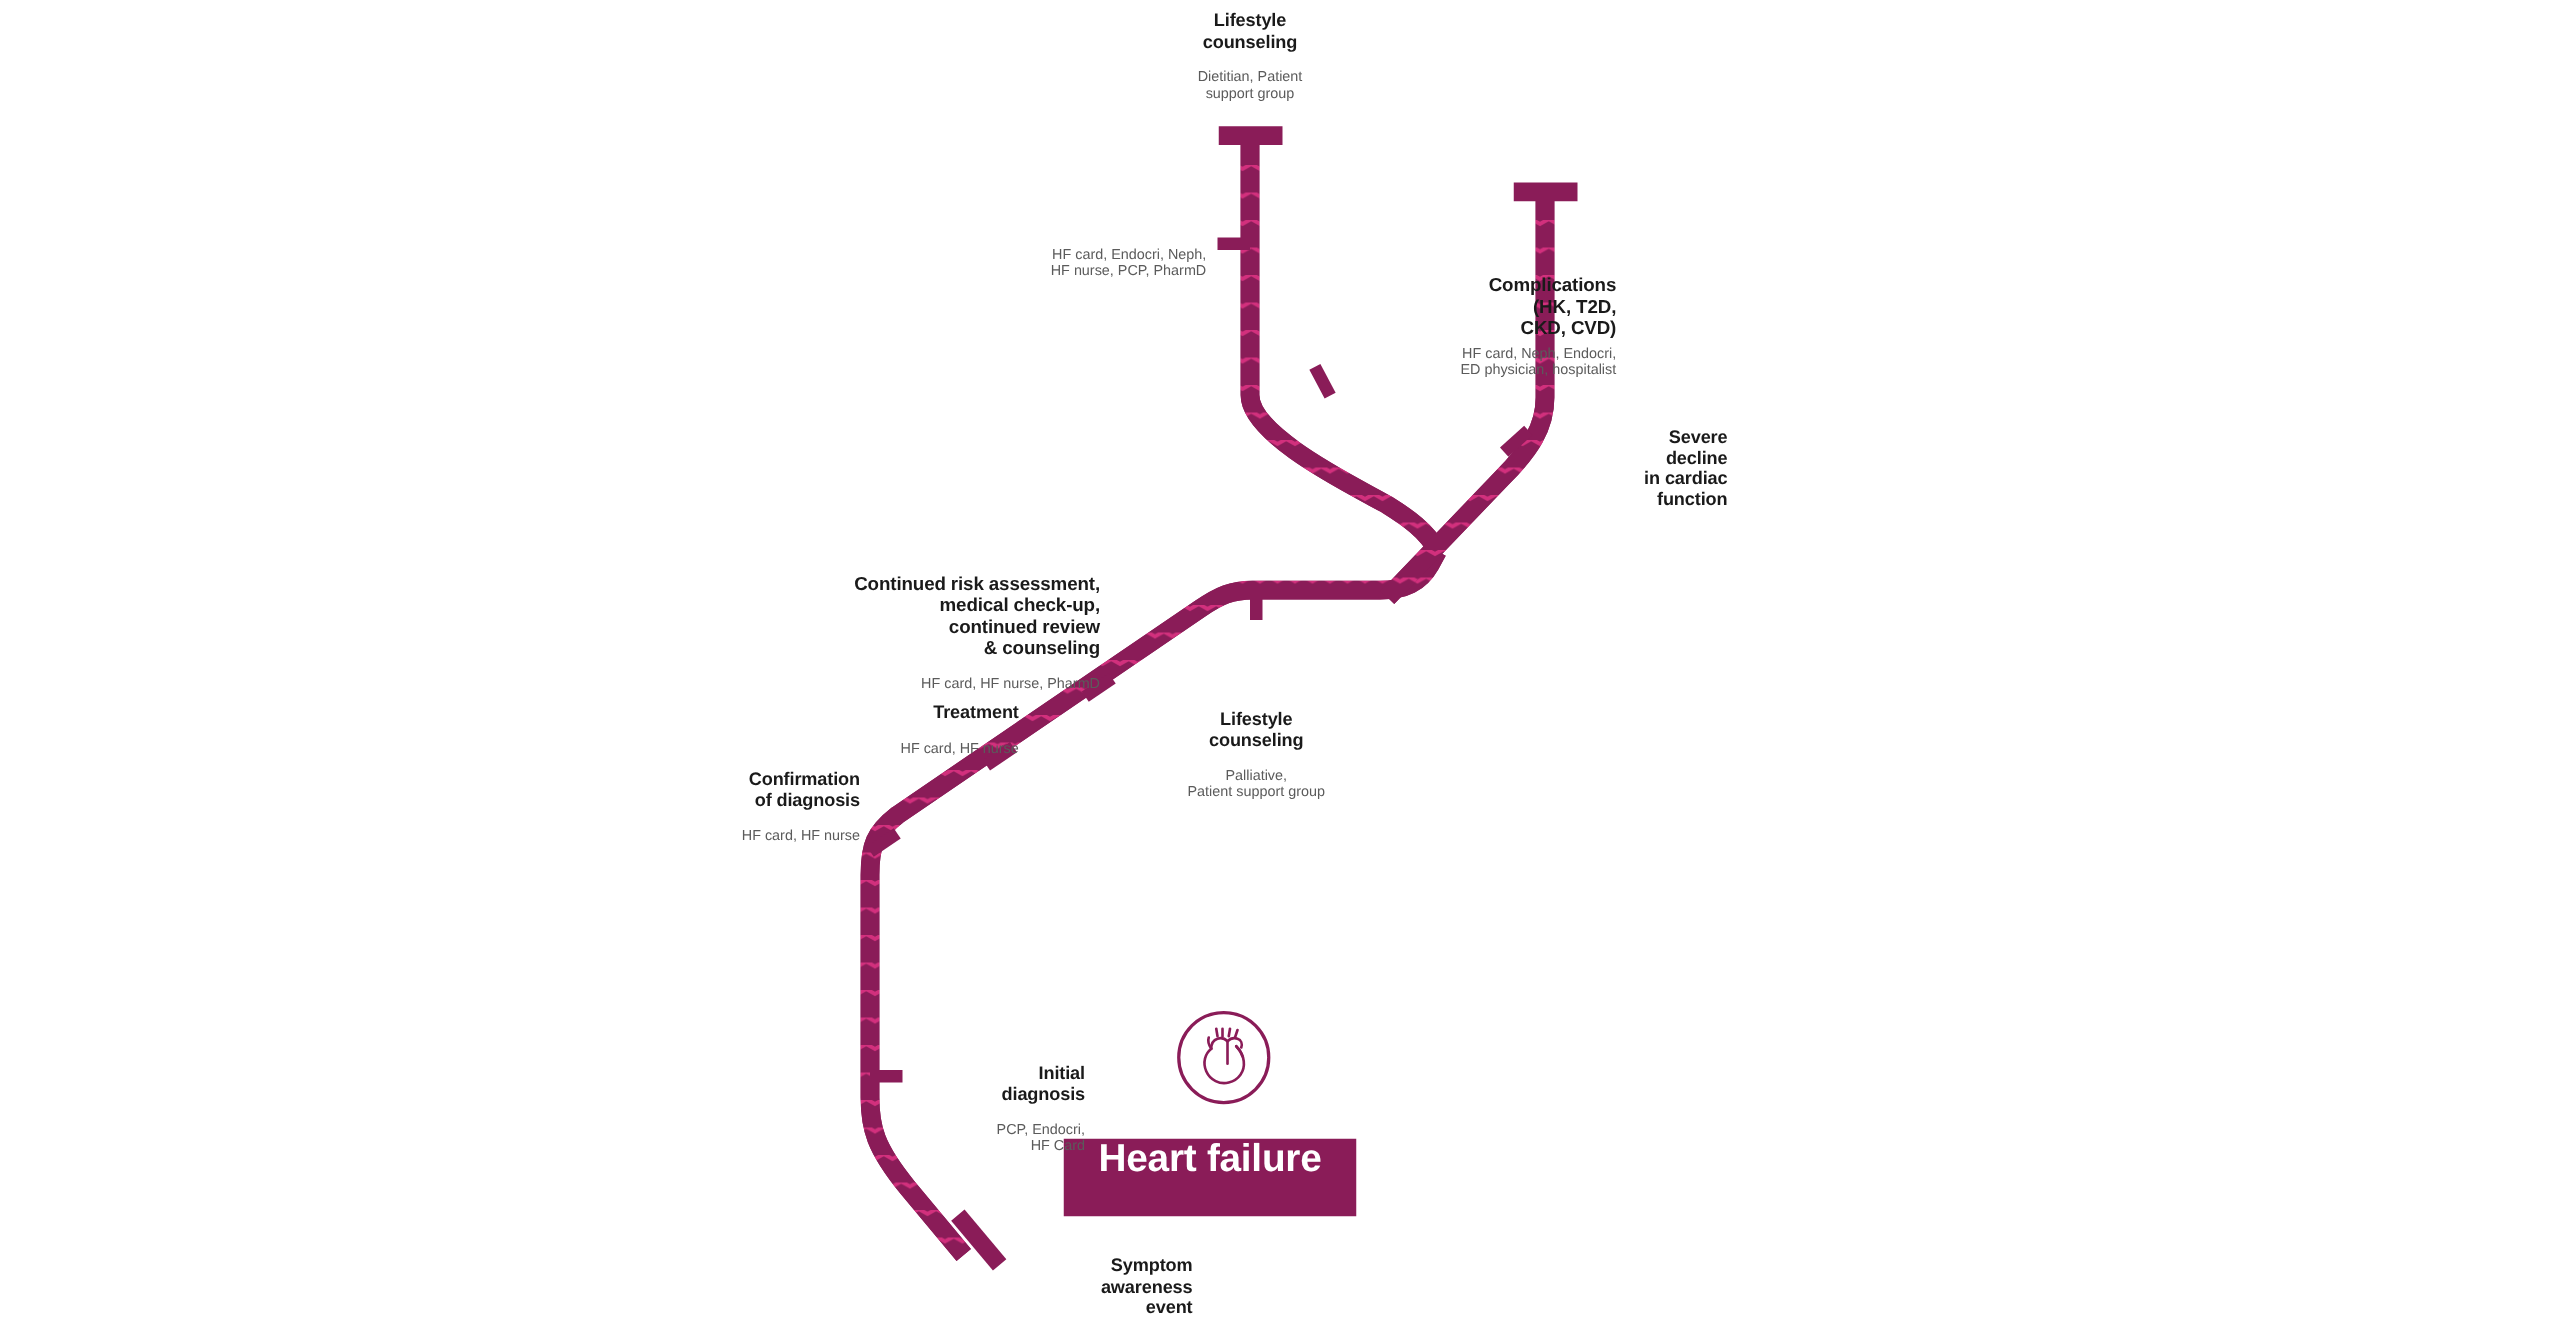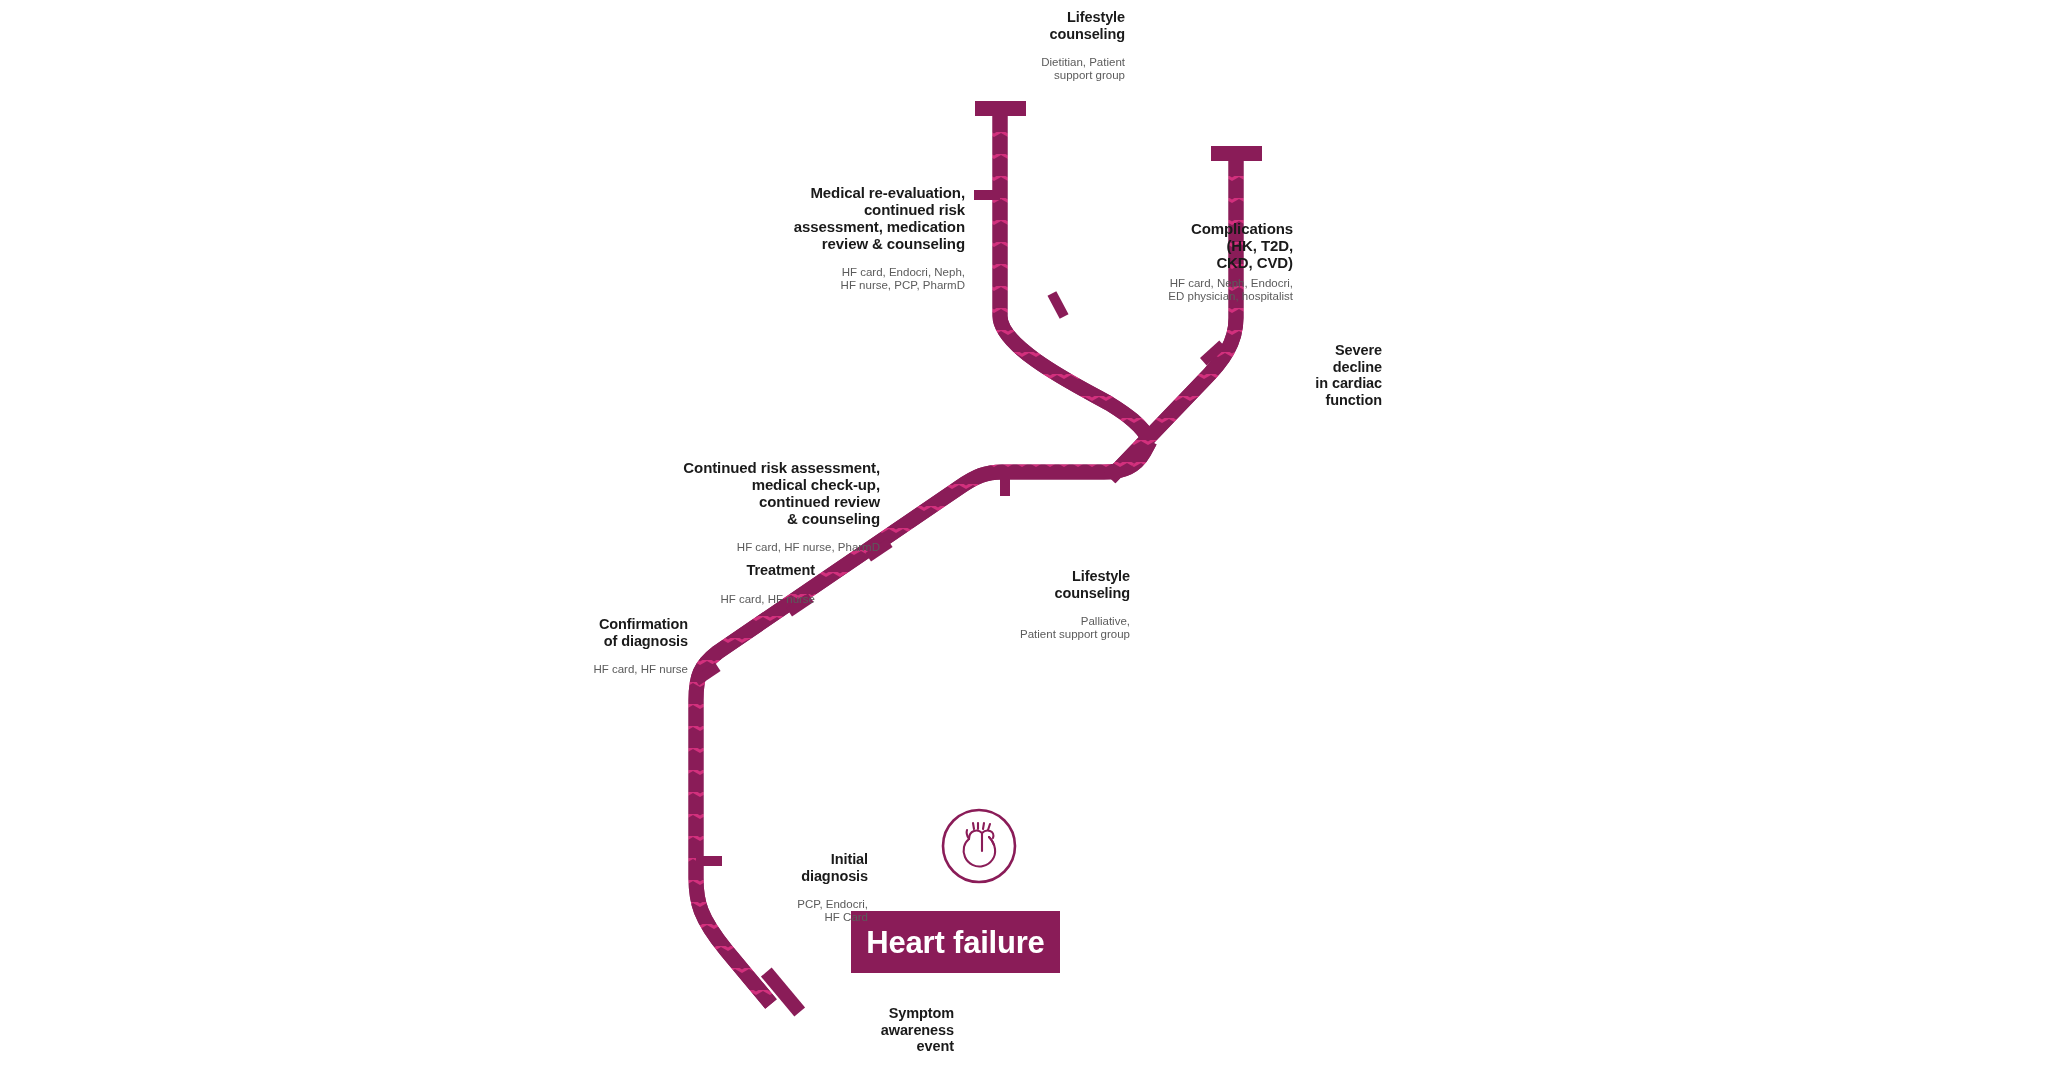--- a/index.html
+++ b/index.html
@@ -14,30 +14,30 @@
 
   .label{position:absolute;}
   .label .title{
     font-weight:bold;color:#1a1a1a;letter-spacing:-0.1px;
   }
   .label .sub{
     color:#5b5b5b;margin-top:14px;
   }
   .lbl-right{text-align:right;}
   .lbl-left{text-align:right;}
-  .lbl-center{text-align:right;}
+  .lbl-center{text-align:center;}
   .sz-md .title{font-size:15px;line-height:17px;}
   .sz-md .sub{font-size:11.5px;line-height:13.2px;}
   .sz-sm .title{font-size:14.5px;line-height:16.5px;}
   .sz-sm .sub{font-size:11.5px;line-height:13px;}
 
   
   #hf-badge{
-    position:absolute;left:851px;top:911px;width:209px;height:62px;
-    background:#8a1c58;display:flex;align-items:center;justify-content:center;
+    position:absolute;left:851px;top:911px;width:234px;height:62px;
+    background:#8a1c58;display:flex;align-items:flex-start;justify-content:center;
   }
   #hf-badge .badge-text{
     color:#ffffff;font-size:31px;font-weight:bold;letter-spacing:-0.2px;
     line-height:31px;
   }
   
   #hf-icon{position:absolute;left:938px;top:805px;width:82px;height:82px;}
 </style>
 </head>
 <body>
@@ -209,26 +209,20 @@
       <div>Lifestyle</div>
       <div>counseling</div>
     </div>
     <div class="sub">
       <div>Palliative,</div>
       <div>Patient support group</div>
     </div>
   </div>
 
   <div class="label lbl-left sz-md" style="left:650px;top:184px;width:315px;">
-    <div class="title">
-      <div>Medical re-evaluation,</div>
-      <div>continued risk</div>
-      <div>assessment, medication</div>
-      <div>review &amp; counseling</div>
-    </div>
     <div class="sub">
       <div>HF card, Endocri, Neph,</div>
       <div>HF nurse, PCP, PharmD</div>
     </div>
   </div>
 
   <div class="label lbl-center sz-sm" style="left:875px;top:9px;width:250px;">
     <div class="title">
       <div>Lifestyle</div>
       <div>counseling</div>

